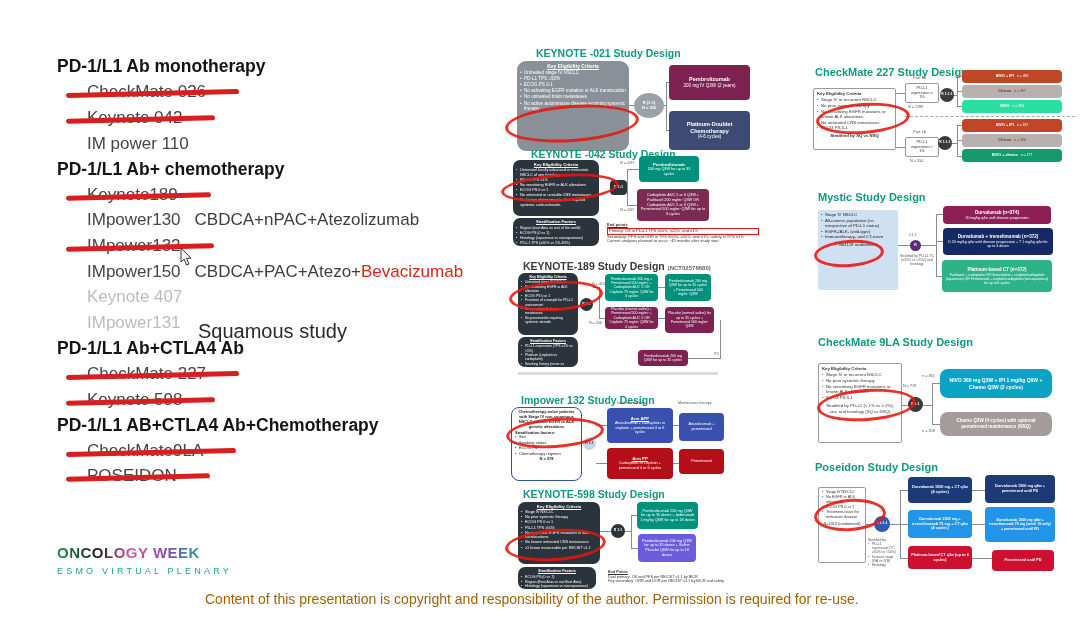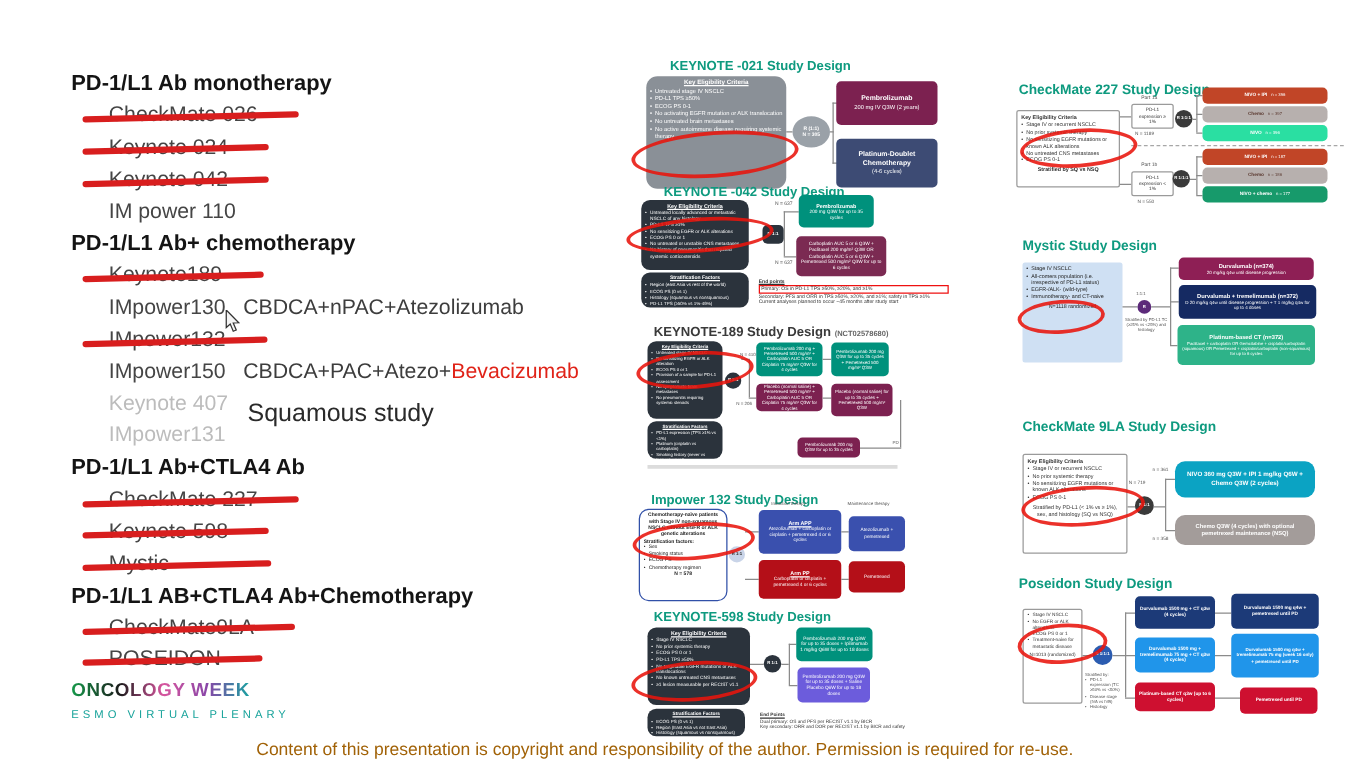--- a/index.html
+++ b/index.html
@@ -50,23 +50,20 @@
 <body>
 
 <div class="slide">
 
   <div class="trial-list">
     <div class="sec-head">PD-1/L1 Ab monotherapy</div>
     <div class="item struck">
         <span class="lbl">CheckMate 026</span>
       </div>
     <div class="item struck">
-        <span class="lbl">Keynote 024</span>
-      </div>
-    <div class="item struck">
         <span class="lbl">Keynote 042</span>
       </div>
     <div class="item">
         <span class="lbl">IM power 110</span>
       </div>
 
     <div class="sec-head">PD-1/L1 Ab+ chemotherapy</div>
     <div class="item struck">
         <span class="lbl">Keynote189</span>
       </div>
@@ -88,23 +85,20 @@
     <div class="item gray">
         <span class="lbl">IMpower131</span>
       </div>
 
     <div class="sec-head">PD-1/L1 Ab+CTLA4 Ab</div>
     <div class="item struck">
         <span class="lbl">CheckMate 227</span>
       </div>
     <div class="item struck">
         <span class="lbl">Keynote 598</span>
-      </div>
-    <div class="item struck strike-long">
-        <span class="lbl">Mystic</span>
       </div>
 
     <div class="sec-head">PD-1/L1 AB+CTLA4 Ab+Chemotherapy</div>
     <div class="item struck">
         <span class="lbl">CheckMate9LA</span>
       </div>
     <div class="item struck">
         <span class="lbl">POSEIDON</span>
       </div>
   </div>

